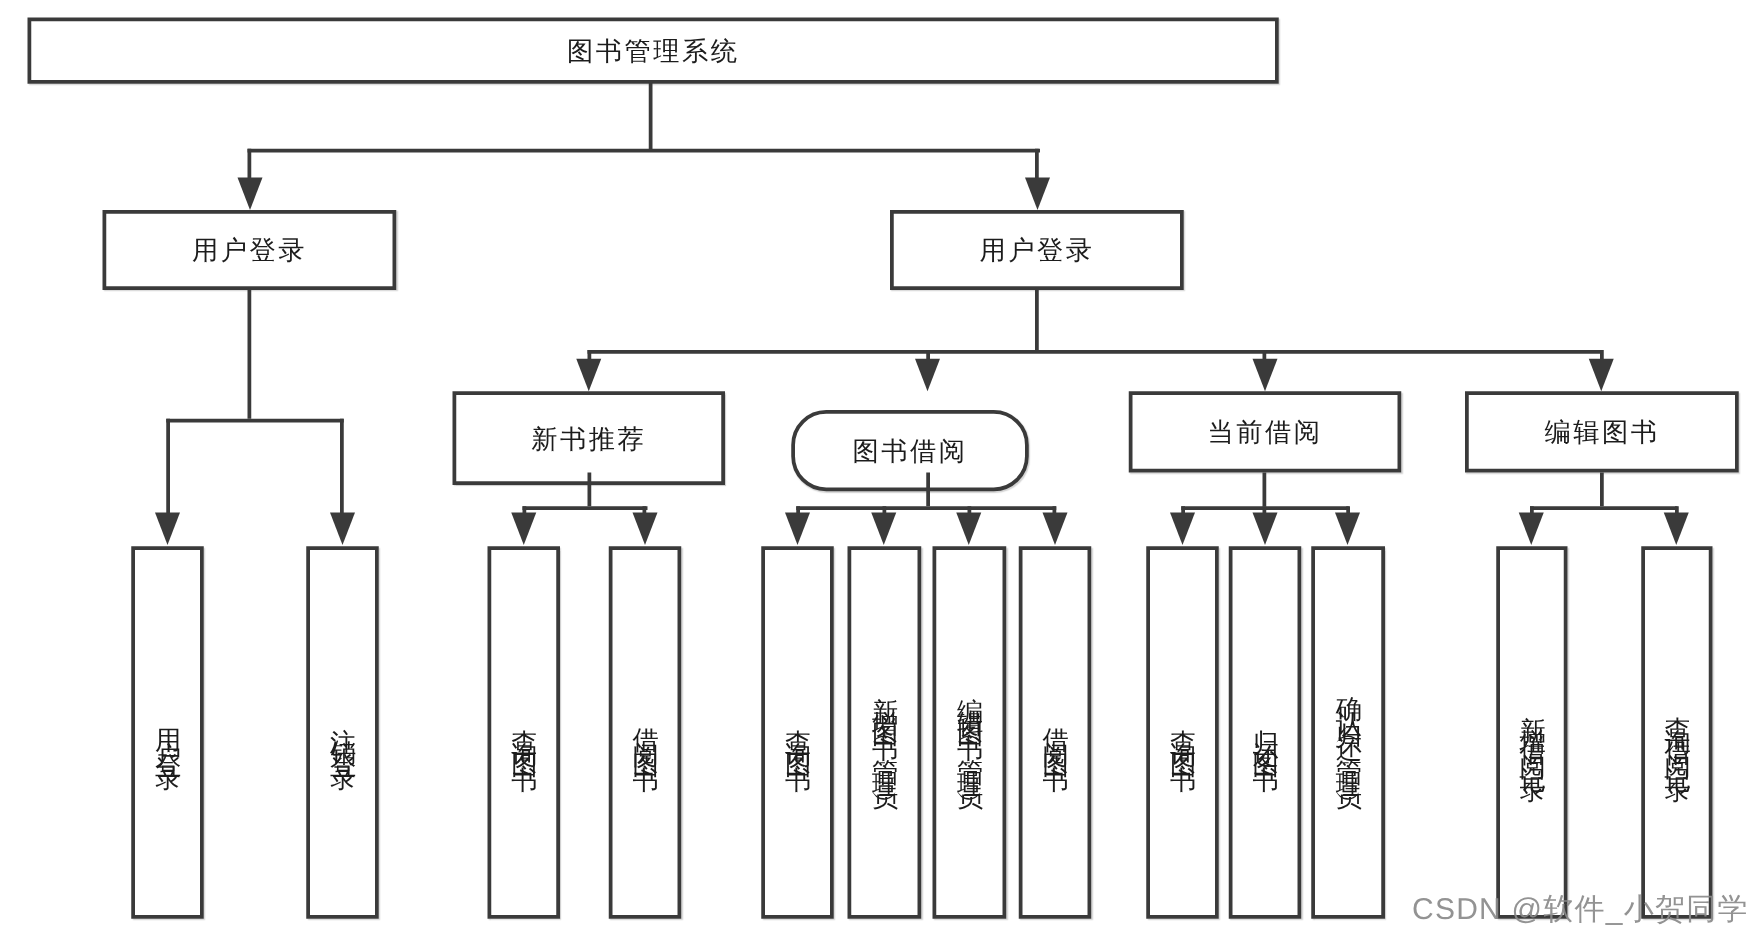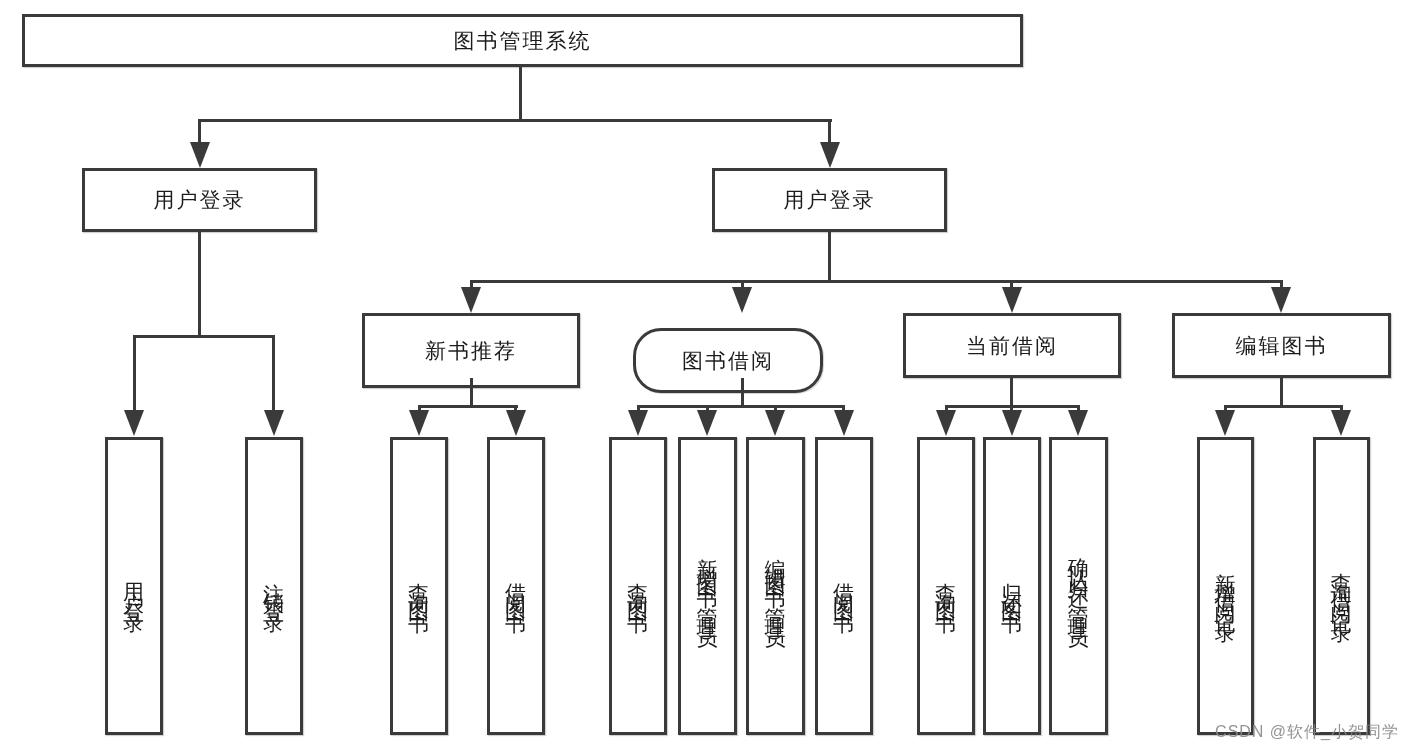--- a/index.html
+++ b/index.html
@@ -48,21 +48,21 @@
     position: absolute;
     width: 0; height: 0;
     border-left: 10px solid transparent;
     border-right: 10px solid transparent;
     border-top: 26px solid var(--line);
   }
   .watermark {
     position: absolute;
     right: 6px;
     bottom: 4px;
-    font-size: 16px;
+    font-size: 24px;
     color: var(--wm);
     letter-spacing: 1px;
     z-index: 10;
     opacity: 0.92;
     white-space: nowrap;
   }
 </style>
 </head>
 <body>
 

